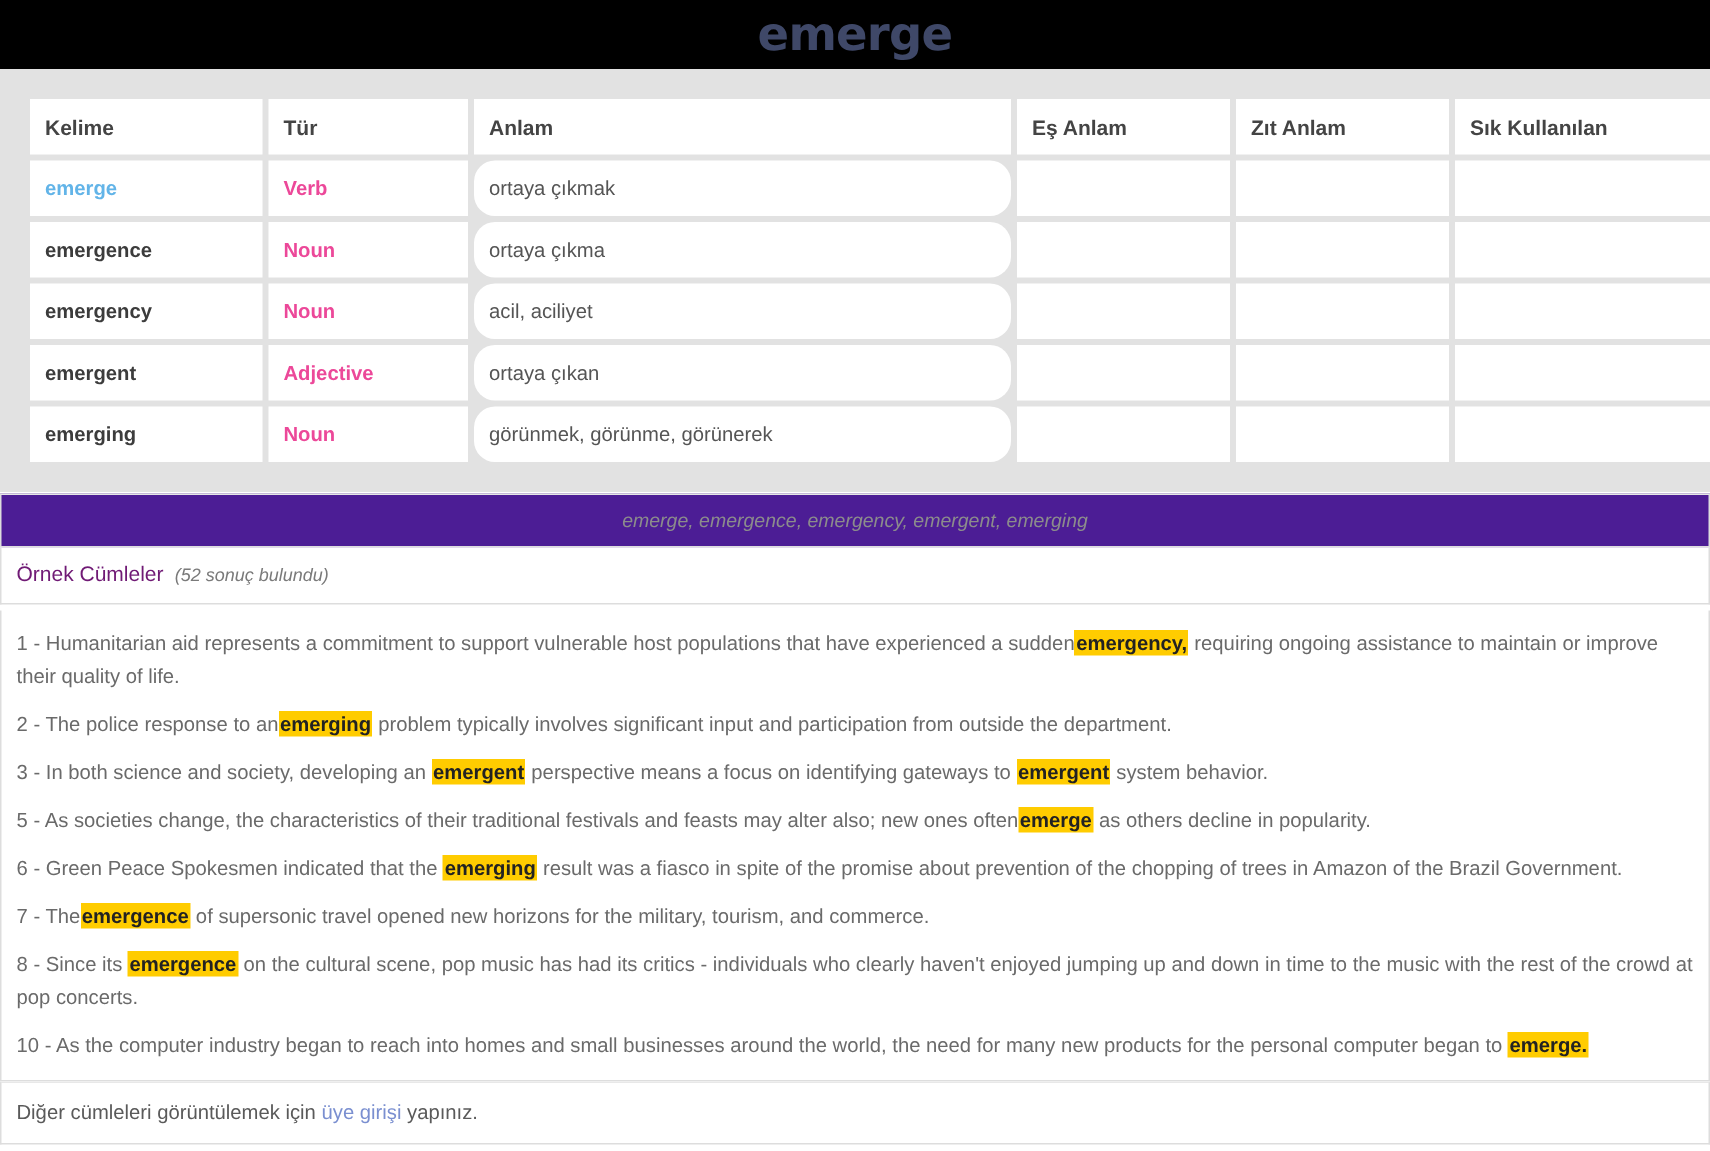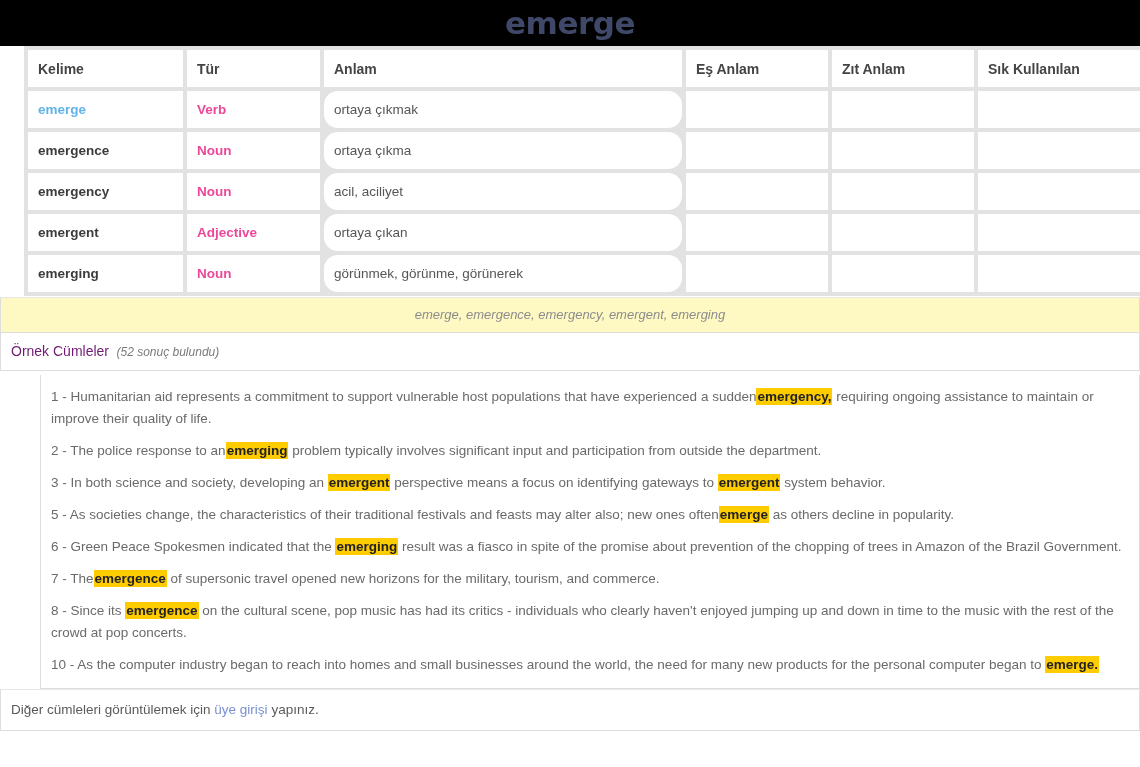--- a/index.html
+++ b/index.html
@@ -28,22 +28,21 @@
     font-weight: bold;
     letter-spacing: -0.5px;
     color: #3f4868;
     font-family: "DejaVu Sans", sans-serif;
     line-height: 1;
   }
 
   
   .word-table-wrap {
     background: #e2e2e2;
-    padding: 0;
-    margin-left: 24px;
+    padding: 16px;
   }
   table.word-table {
     width: 1140px;
     border-collapse: separate;
     border-spacing: 4px 4px;
     background: #e2e2e2;
     table-layout: fixed;
   }
   table.word-table th,
   table.word-table td {
@@ -73,21 +72,21 @@
   a.word-link {
     color: #62b4e8;
     text-decoration: none;
     font-weight: bold;
   }
   td.type-cell { color: #ec4899; font-weight: bold; }
   td.meaning-cell { color: #555555; border-radius: 14px; }
 
   
   .forms-strip {
-    background: #fef9c3;
+    background: #4c1d95;
     border-left: 1px solid #dddddd;
     border-right: 1px solid #dddddd;
     border-top: 1px solid #e6e6e6;
     border-bottom: 1px solid #dddddd;
     text-align: center;
     font-style: italic;
     font-size: 13px;
     color: #8c8c8c;
     padding: 9px 0 10px 0;
     margin-top: 1px;
@@ -114,21 +113,20 @@
   }
 
   
   .sentences {
     background: #ffffff;
     border-left: 1px solid #dddddd;
     border-right: 1px solid #dddddd;
     border-bottom: 1px solid #dddddd;
     padding: 11px 10px 4px 10px;
     margin-top: 4px;
-    margin-left: 40px;
   }
   .sentence {
     font-size: 13.5px;
     line-height: 22px;
     color: #6a6a6a;
     margin: 0 0 10px 0;
   }
   .sentence:last-child { margin-bottom: 8px; }
   .hl {
     background: #ffcc00;

